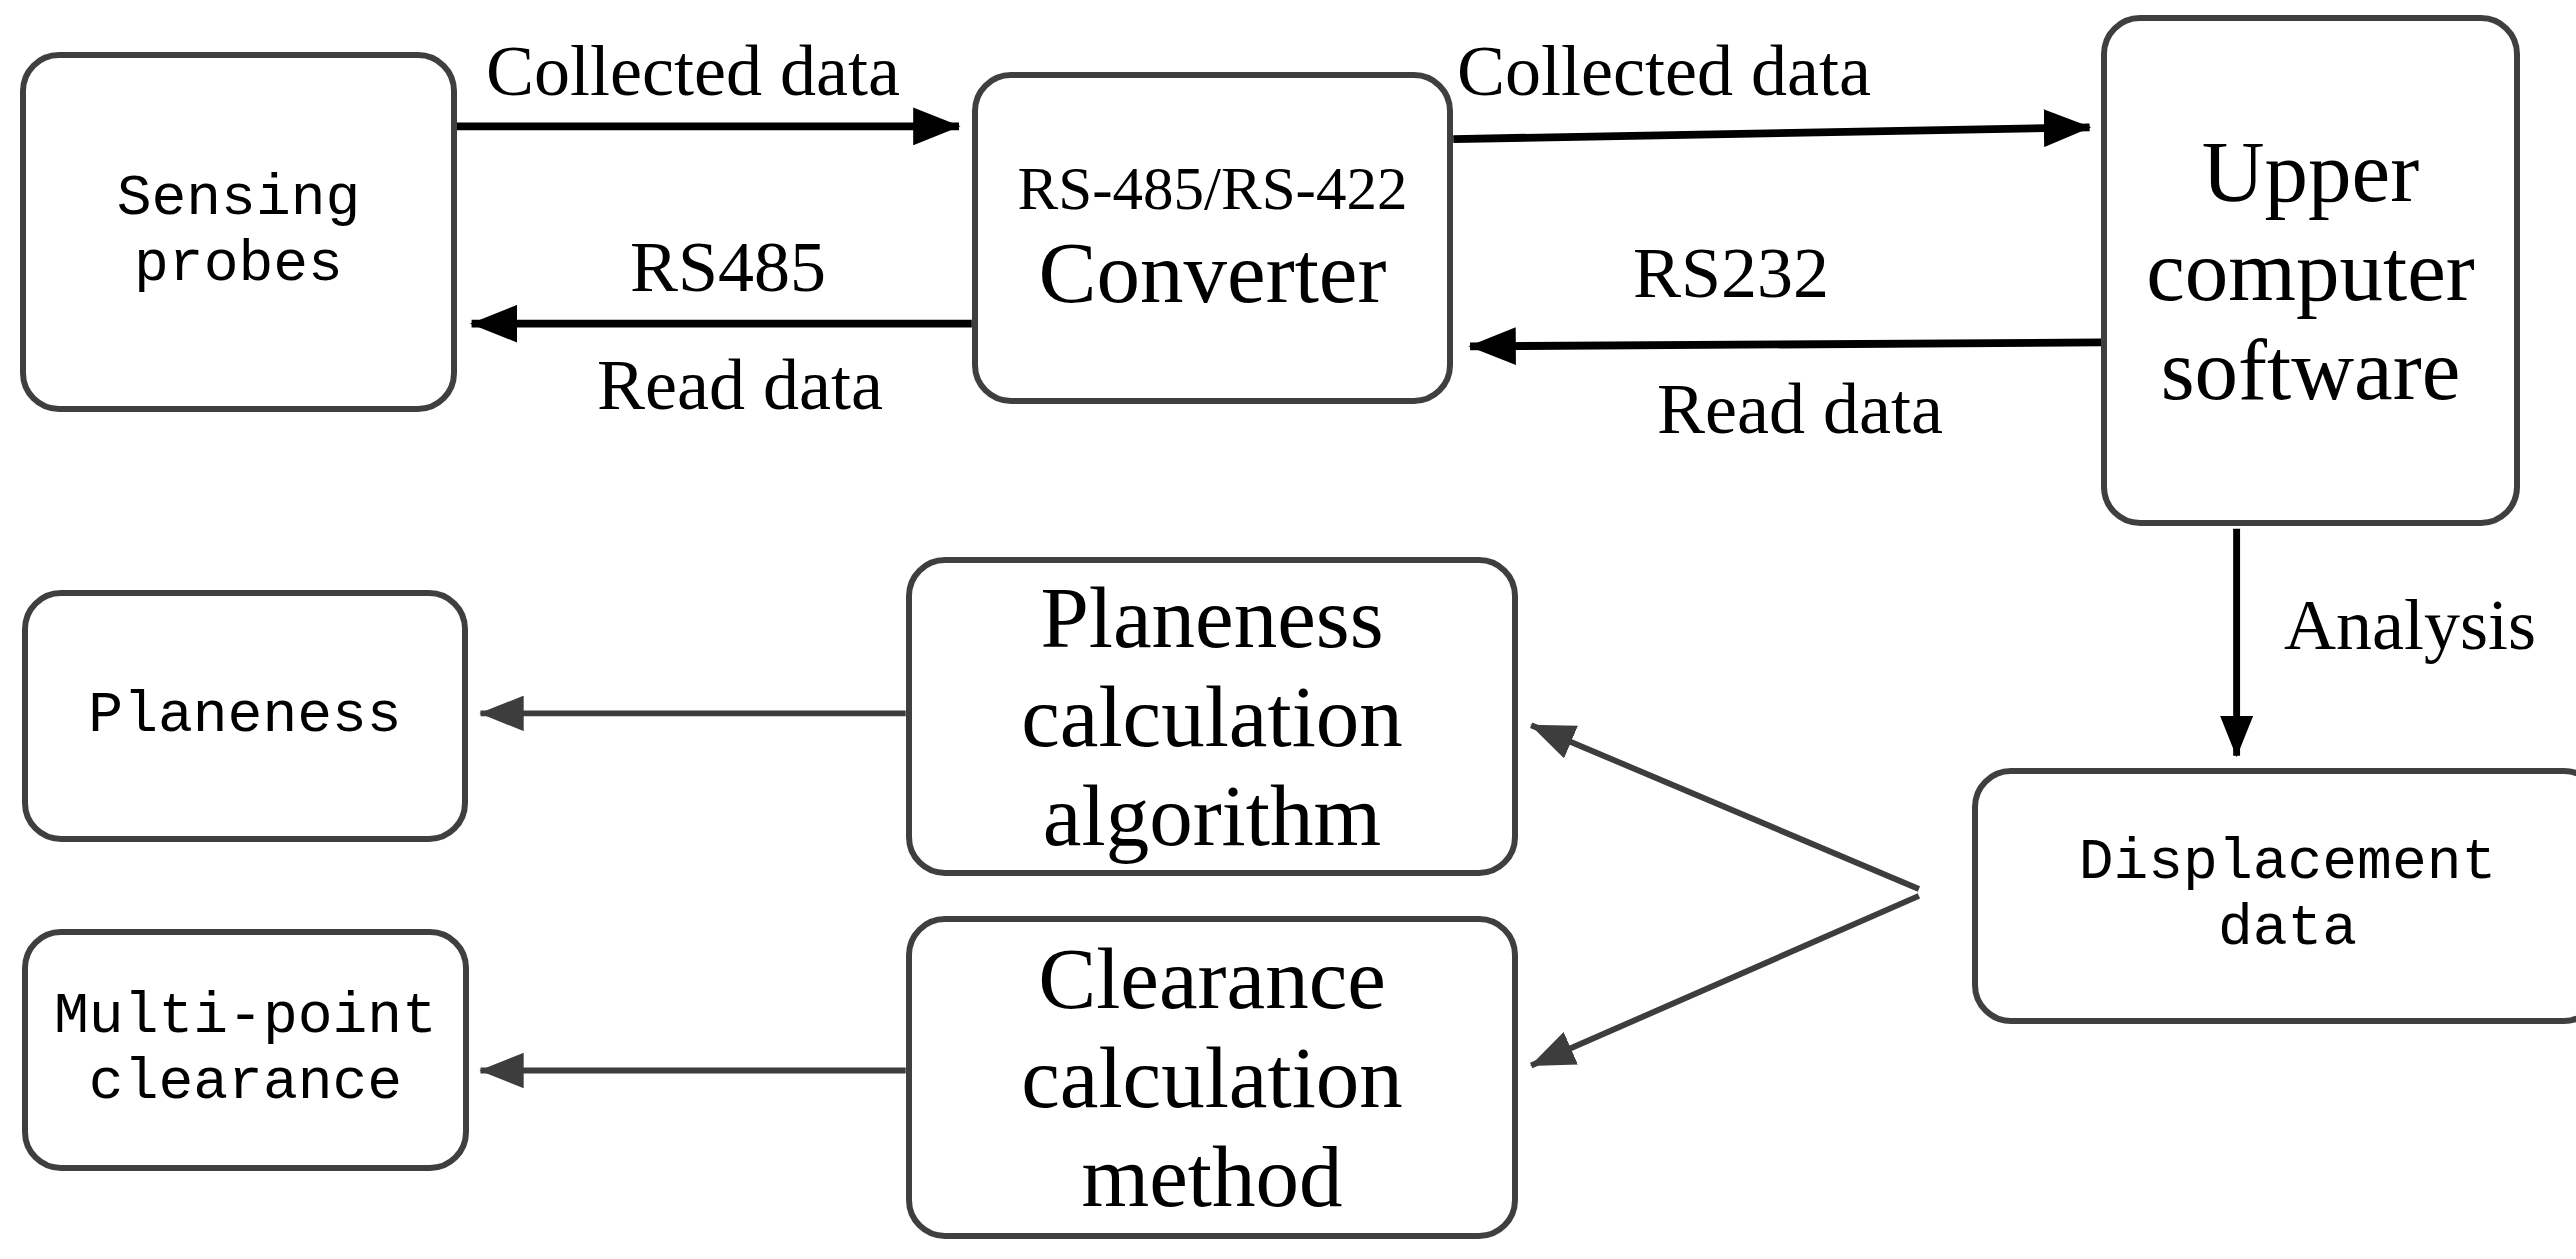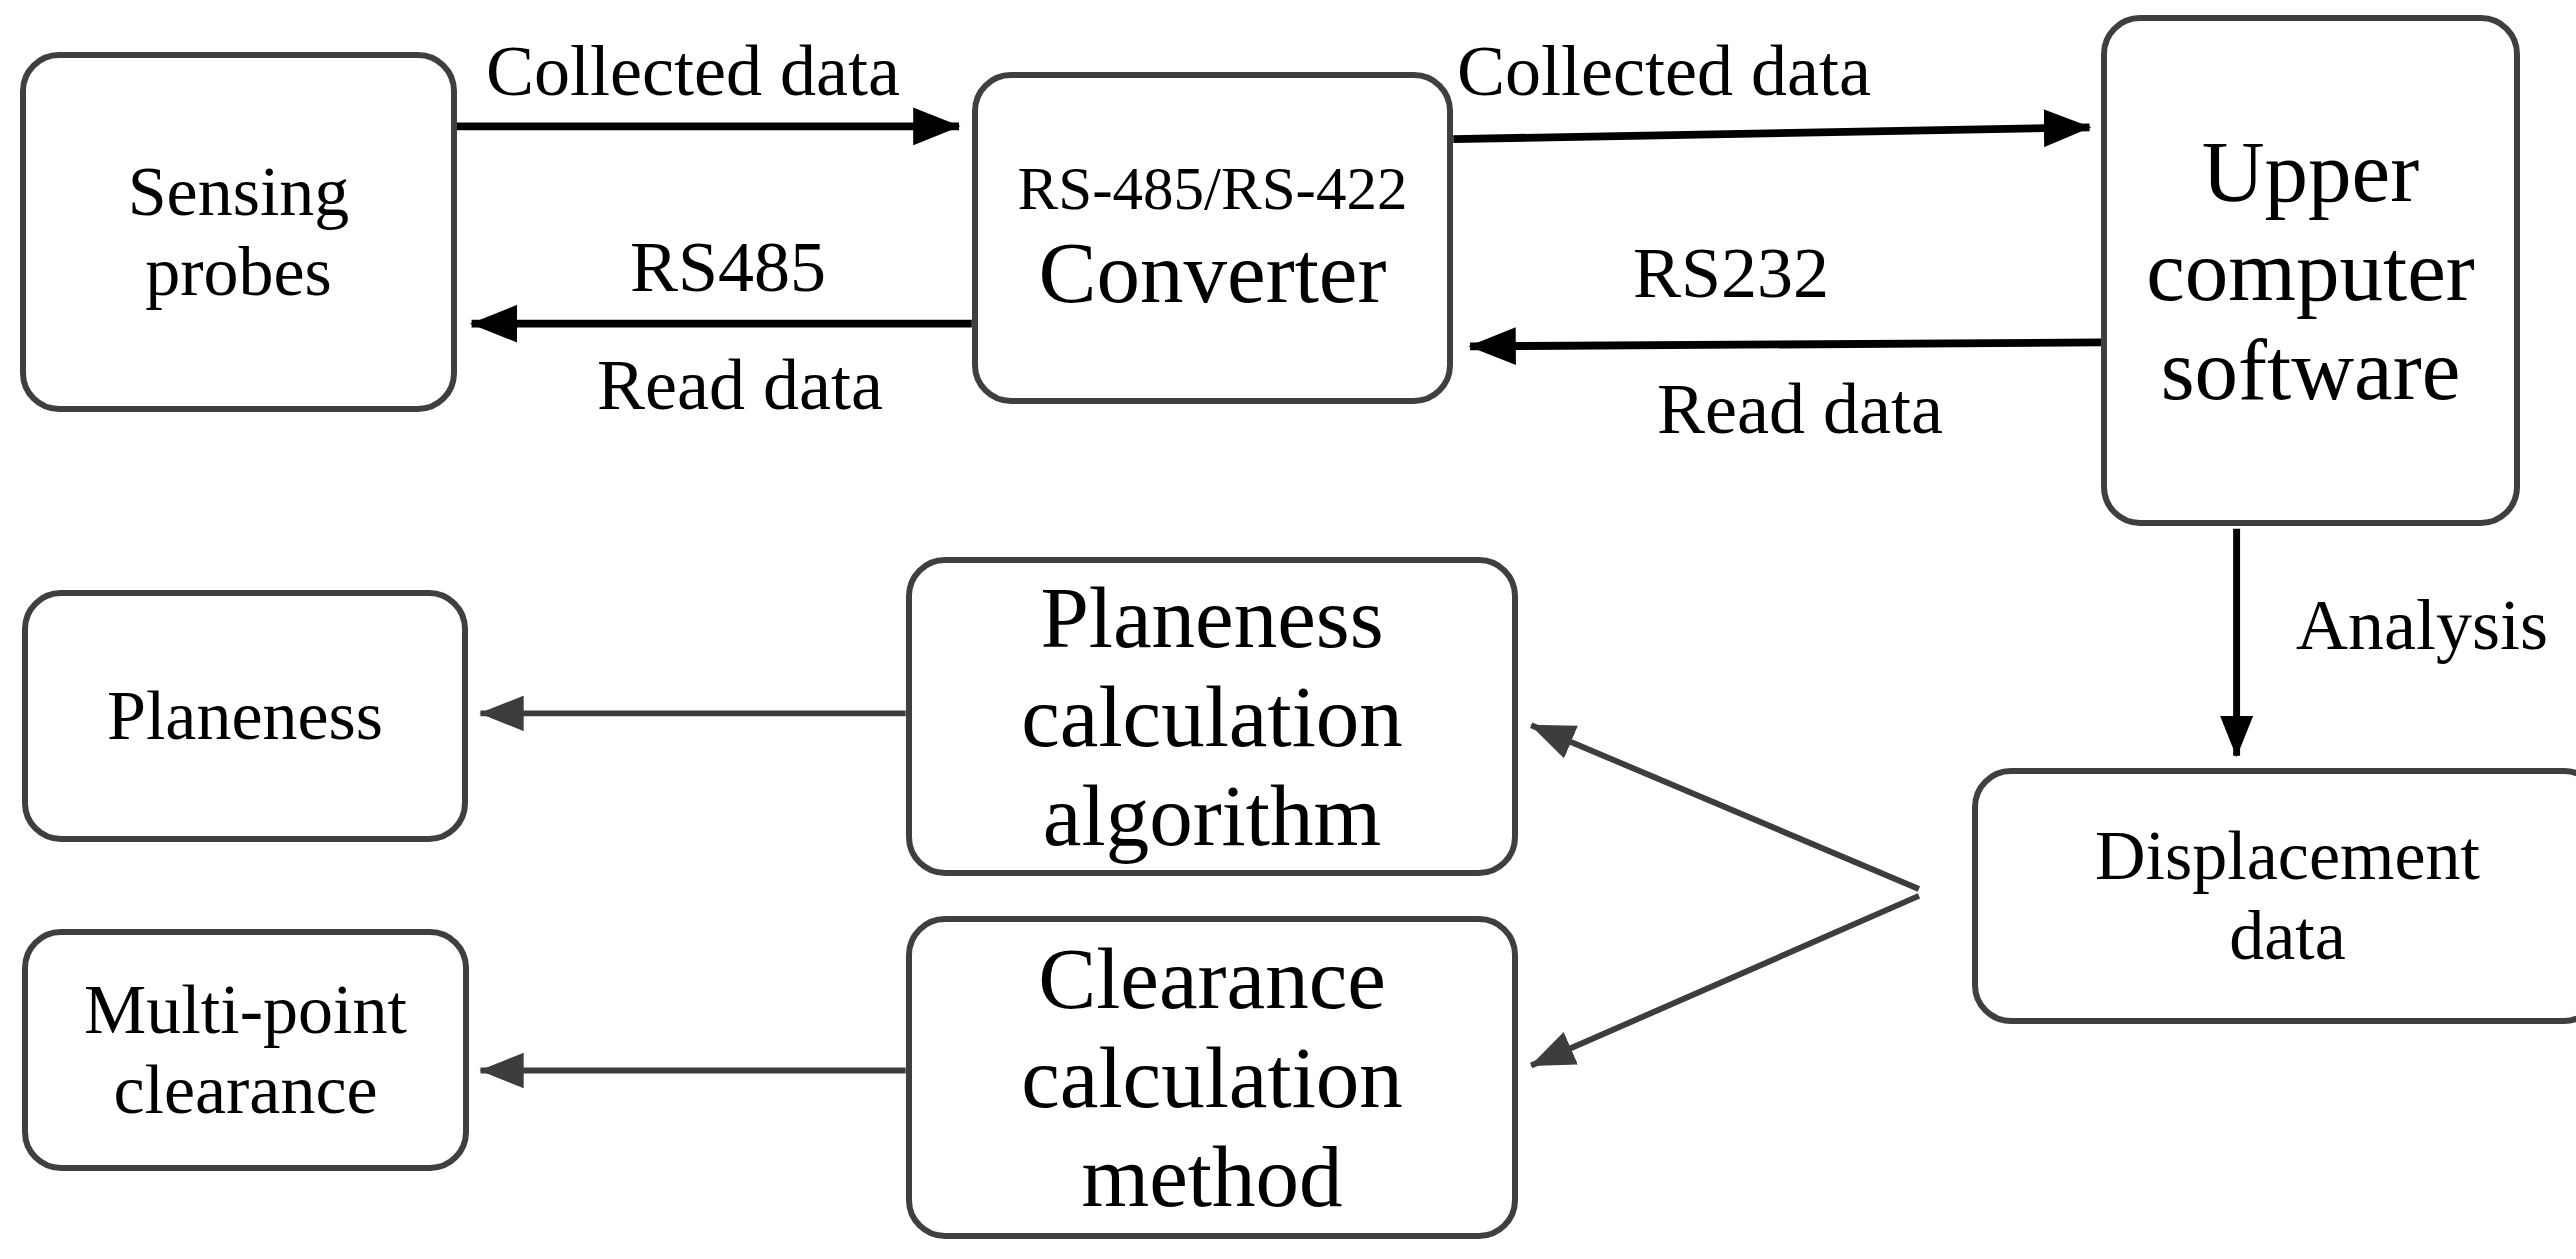--- a/index.html
+++ b/index.html
@@ -18,21 +18,21 @@
     border:6px solid #3f3f3f;
     border-radius:39px;
     display:flex;
     align-items:center;
     justify-content:center;
     text-align:center;
   }
   .box-text{display:block;font-size:87px;line-height:1.14;}
   .bline{display:block;white-space:nowrap;}
   .bline.small{font-size:61px;}
-  .fs90 .box-text{font-size:70px;}
+  .fs90 .box-text{font-size:58px;font-family:Liberation Mono, monospace;}
   .edge-label{
     position:absolute;
     transform:translate(-50%,-50%);
     font-size:72px;
     white-space:nowrap;
   }
   #arrows{position:absolute;left:0;top:0;}
 </style>
 </head>
 <body>
@@ -117,16 +117,16 @@
       <span class="bline">clearance</span>
     </div>
   </div>
 
   <div class="edge-label" style="left:693px;top:71px;">Collected data</div>
   <div class="edge-label" style="left:728px;top:255px;margin-top:12px;">RS485</div>
   <div class="edge-label" style="left:740px;top:385px;">Read data</div>
   <div class="edge-label" style="left:1664px;top:71px;">Collected data</div>
   <div class="edge-label" style="left:1731px;top:273px;">RS232</div>
   <div class="edge-label" style="left:1800px;top:409px;">Read data</div>
-  <div class="edge-label" style="left:2410px;top:625px;margin-left:12px;">Analysis</div>
+  <div class="edge-label" style="left:2410px;top:625px;">Analysis</div>
 
 </div>
 
 
 </body></html>

